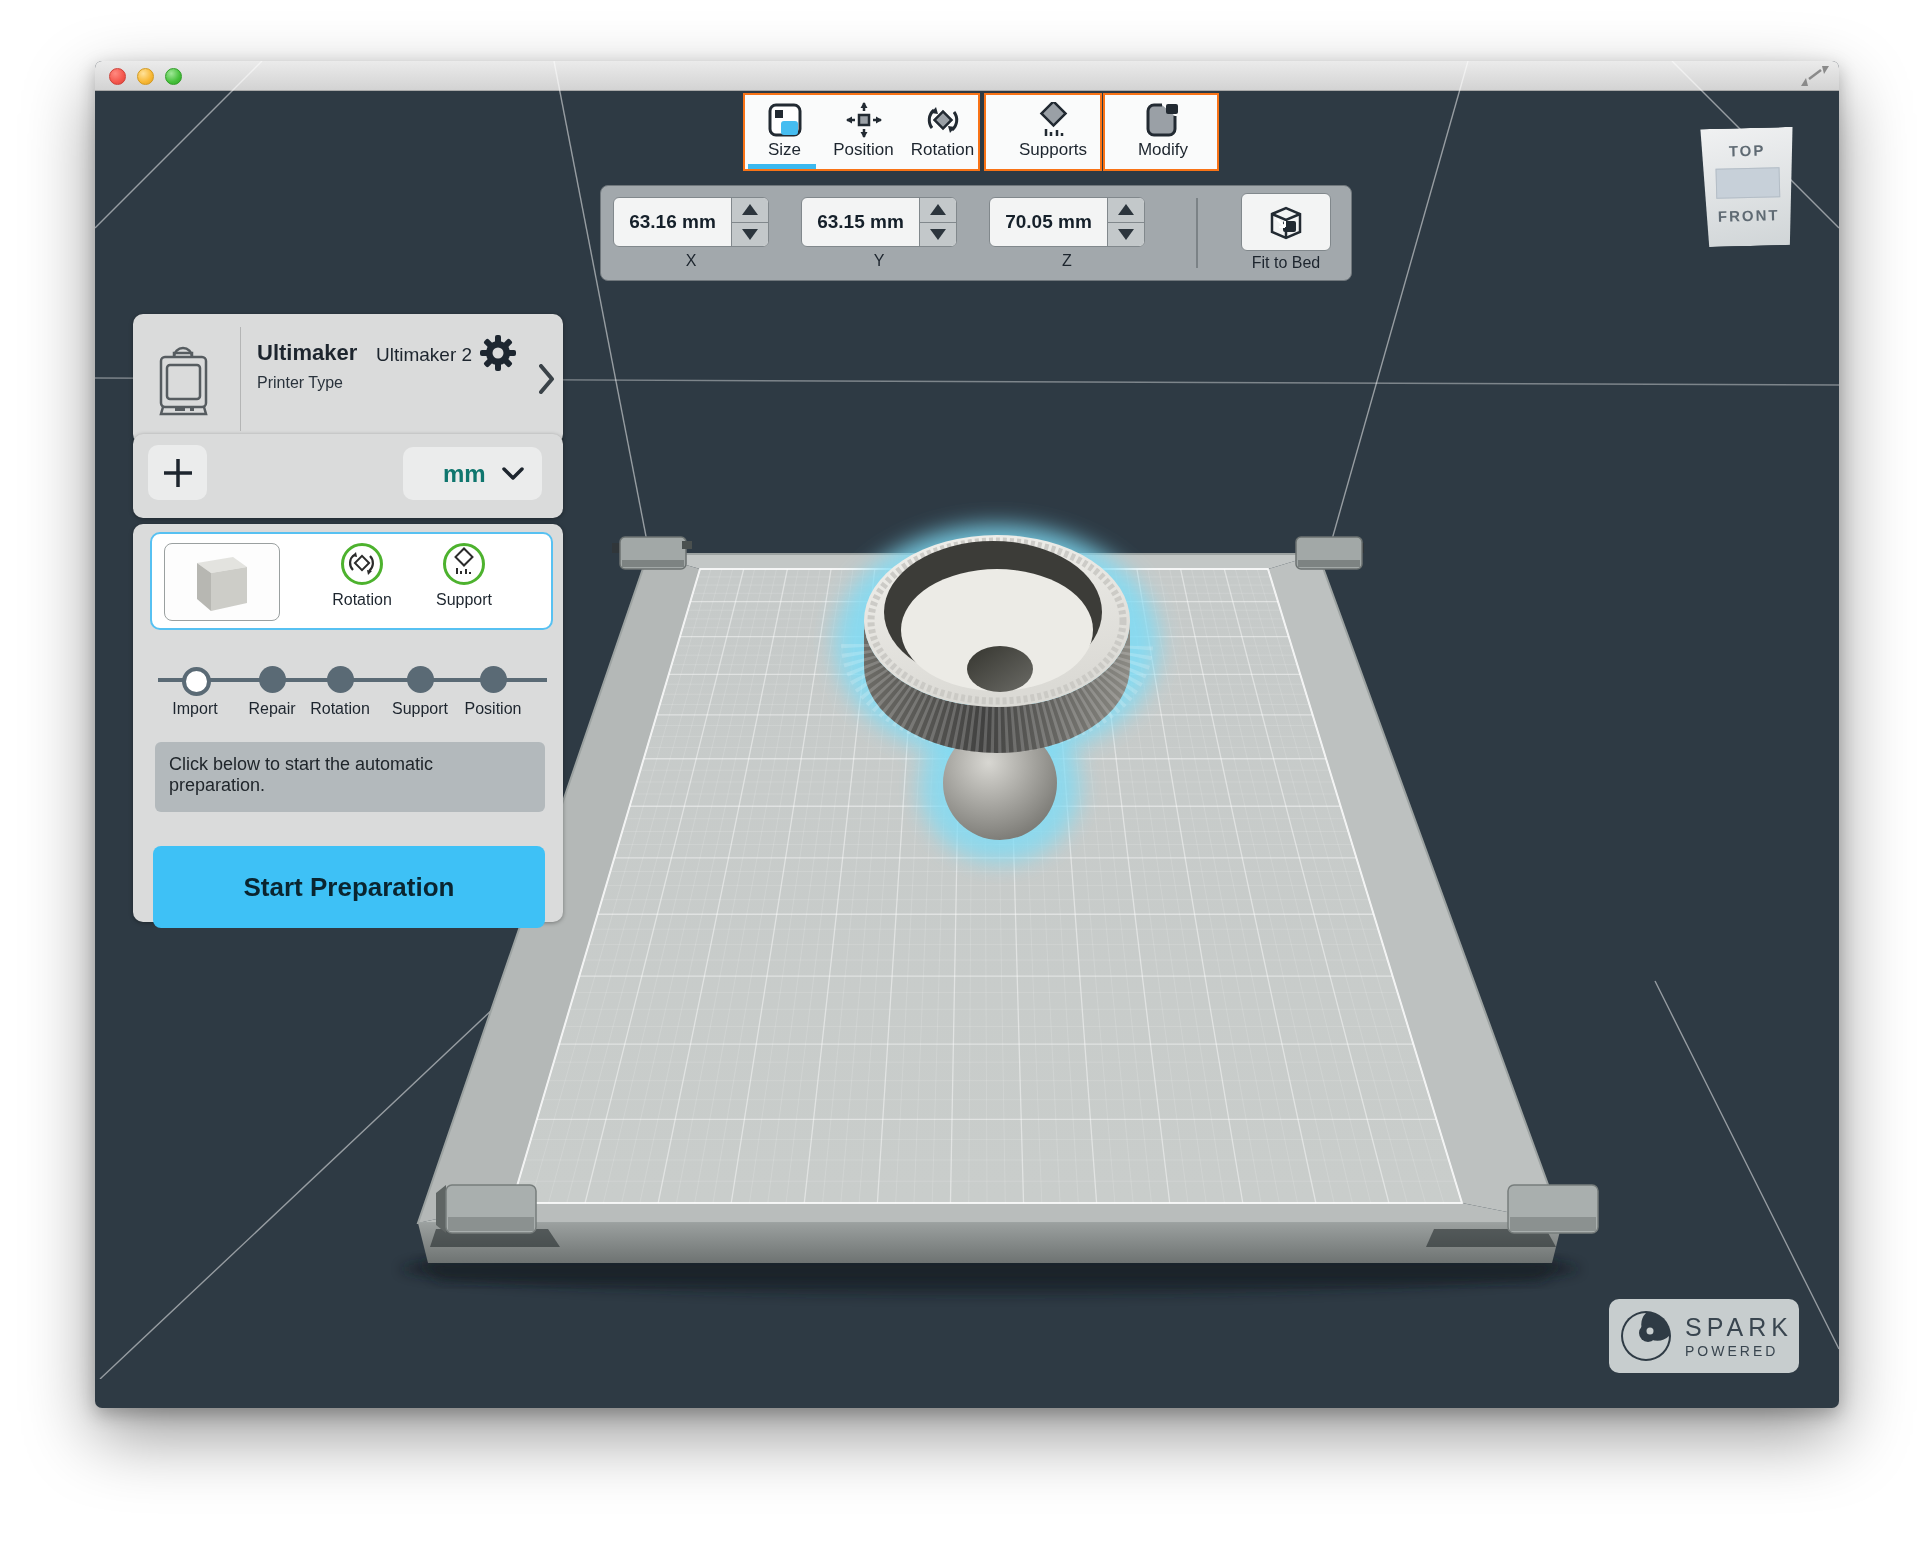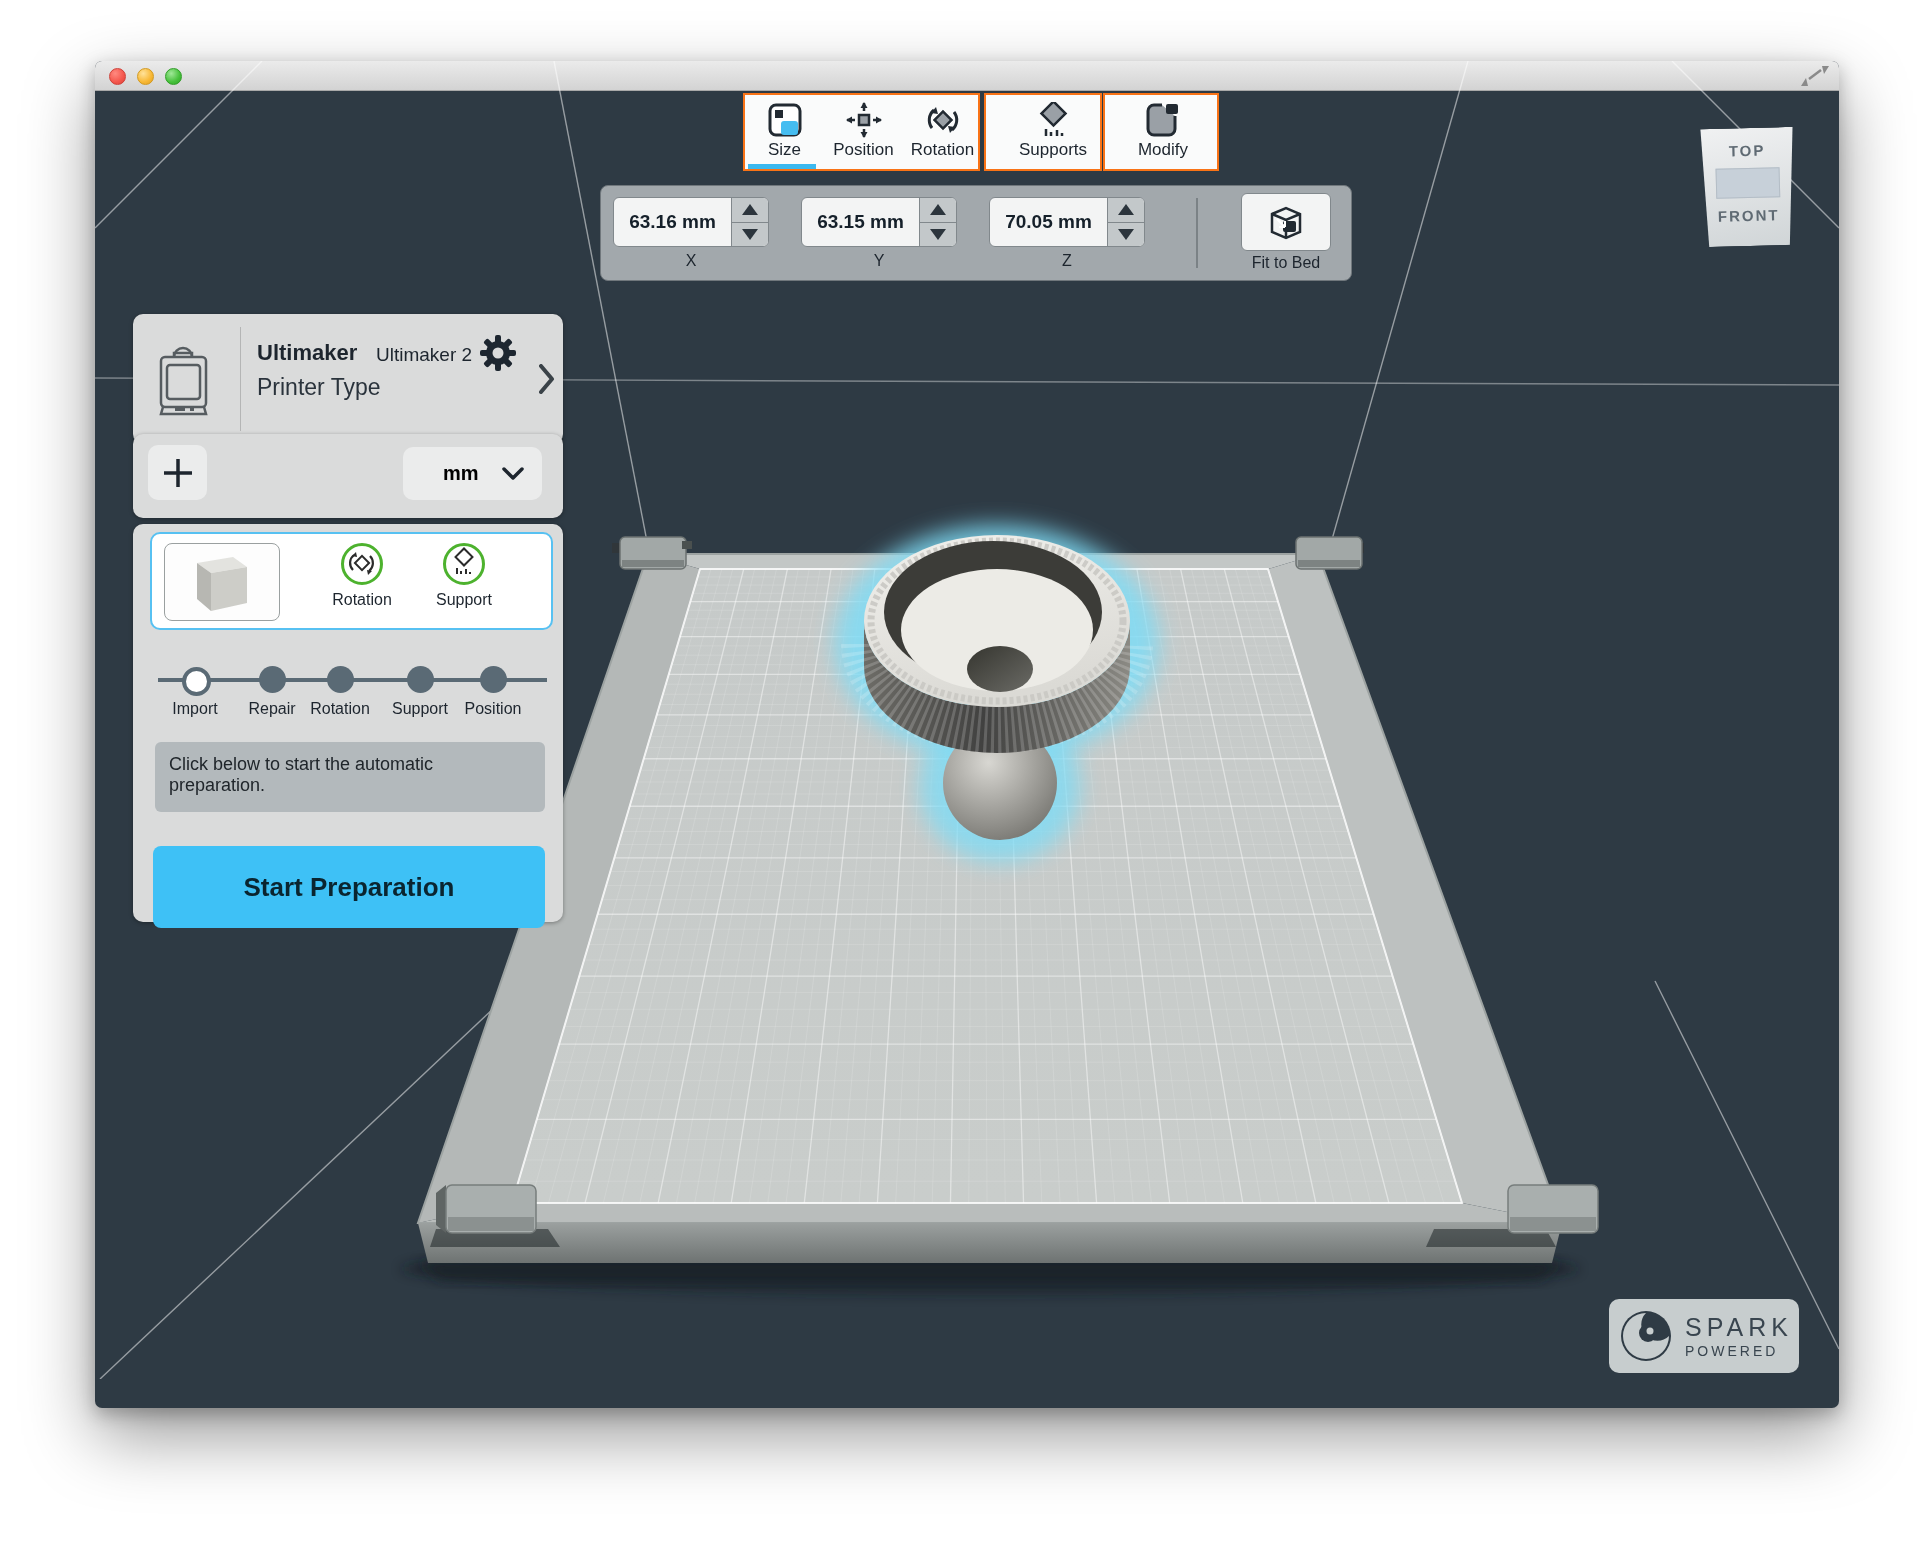--- a/index.html
+++ b/index.html
@@ -44,27 +44,27 @@
     transform:rotate(-1.5deg);text-align:center;}
   .vc-label{font-size:15px;font-weight:bold;letter-spacing:2px;color:#5f6a73;}
   #vc-top{margin-top:14px;}
   #vc-face{margin:9px auto;width:62px;height:28px;background:#c7d0d9;border:1px solid #b4bdc6;}
   
   .card{position:absolute;left:38px;width:430px;background:#dadbdb;border-radius:10px;box-shadow:0 1px 4px rgba(0,0,0,.35);}
   #card-printer{top:237px;height:130px;margin-top:16px;}
   #pr-divider{position:absolute;left:107px;top:13px;width:1px;height:104px;background:#b4b5b5;}
   #printer-name{position:absolute;left:124px;top:26px;font-size:22px;font-weight:bold;color:#1d252e;}
   #printer-model{position:absolute;left:243px;top:30px;font-size:19px;color:#1d252e;}
-  #printer-sub{position:absolute;left:124px;top:60px;font-size:23px;color:#2a333c;}
+  #printer-sub{position:absolute;left:124px;top:60px;font-size:16px;color:#2a333c;}
   #card-units{top:373px;height:84px;}
   #plus-btn{position:absolute;left:15px;top:11px;width:59px;height:55px;background:#ebecec;border-radius:10px;
     display:flex;align-items:center;justify-content:center;cursor:pointer;}
   #unit-dd{position:absolute;left:270px;top:13px;width:139px;height:53px;background:#ebecec;border-radius:10px;
     display:flex;align-items:center;cursor:pointer;}
-  #unit-value{font-size:20px;font-weight:bold;color:#000000;margin-left:40px;flex:1;}
+  #unit-value{font-size:24px;font-weight:bold;color:#0f766e;margin-left:40px;flex:1;}
   #card-prep{top:463px;height:398px;}
   #sel-panel{position:absolute;left:17px;top:8px;width:403px;height:98px;background:#ffffff;
     border:2px solid #57c1f2;border-radius:10px;box-sizing:border-box;}
   #thumb{position:absolute;left:12px;top:9px;width:114px;height:76px;border:1px solid #9aa0a0;border-radius:8px;
     display:flex;align-items:center;justify-content:center;background:#fdfdfd;}
   .tool{position:absolute;top:8px;width:90px;text-align:center;cursor:pointer;}
   #tool-rotation{left:165px;}
   #tool-support{left:267px;}
   .tool-label{font-size:16px;color:#1d252e;margin-top:1px;}
   

